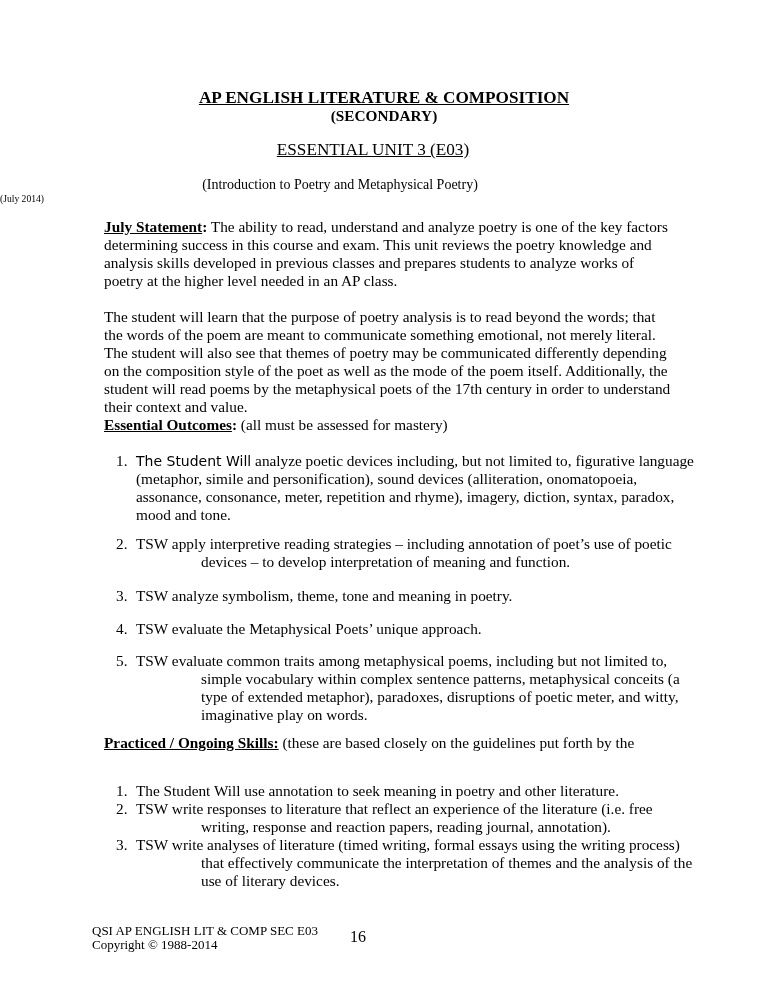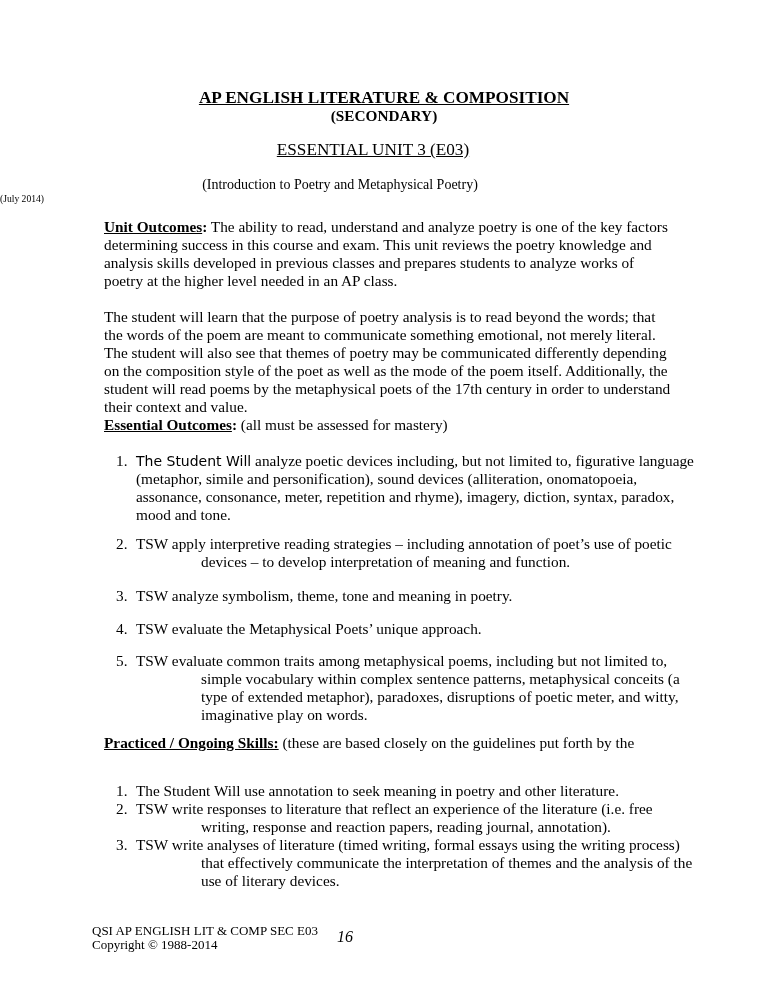--- a/index.html
+++ b/index.html
@@ -14,35 +14,35 @@
   .date { position: absolute; left: 0; width: 768px; top: 193px; text-align: left; font-size: 9.6px; line-height: 12px; }
   .block { position: absolute; left: 104px; width: 570px; }
   .hdr { font-weight: bold; text-decoration: underline; }
   .hdr-colon { font-weight: bold; }
   .item { position: relative; padding-left: 32px; }
   .item .num { position: absolute; left: 12px; top: 0; }
   .item .hang { padding-left: 65px; text-indent: -65px; display: block; }
   .b { font-weight: normal; }
   .sans-b { font-family: "DejaVu Sans", sans-serif; font-weight: normal; font-size: 14px; }
   .footer-left { position: absolute; left: 92px; top: 924px; font-size: 13px; line-height: 14px; }
-  .footer-num { position: absolute; left: 337px; top: 928px; font-size: 16px; font-style: italic; }
+  .footer-num { position: absolute; left: 350px; top: 928px; font-size: 16px; }
 </style>
 </head>
 <body>
 
 <div>
 
   <div class="title">AP ENGLISH LITERATURE &amp; COMPOSITION</div>
   <div class="subtitle">(SECONDARY)</div>
   <div class="unit">ESSENTIAL UNIT 3 (E03)</div>
   <div class="intro">(Introduction to Poetry and Metaphysical Poetry)</div>
   <div class="date">(July 2014)</div>
 
   <div class="block" style="top:218px;">
-    <span class="hdr">Unit Outcomes</span><span class="hdr-colon">:</span><span> The ability to read, understand and analyze poetry is one of the key factors determining success in this course and exam. This unit reviews the poetry knowledge and analysis skills developed in previous classes and prepares students to analyze works of poetry at the higher level needed in an AP class.</span>
+    <span class="hdr">July Statement</span><span class="hdr-colon">:</span><span> The ability to read, understand and analyze poetry is one of the key factors determining success in this course and exam. This unit reviews the poetry knowledge and analysis skills developed in previous classes and prepares students to analyze works of poetry at the higher level needed in an AP class.</span>
   </div>
 
   <div class="block" style="top:308px;">The student will learn that the purpose of poetry analysis is to read beyond the words; that the words of the poem are meant to communicate something emotional, not merely literal. The student will also see that themes of poetry may be communicated differently depending on the composition style of the poet as well as the mode of the poem itself. Additionally, the student will read poems by the metaphysical poets of the 17th century in order to understand their context and value.</div>
 
   <div class="block" style="top:416px;">
     <span class="hdr">Essential Outcomes</span><span class="hdr-colon">:</span><span> (all must be assessed for mastery)</span>
   </div>
 
   <div class="block" style="top:452px; width:600px;">
     <div class="item" style="padding-left:32px;">

